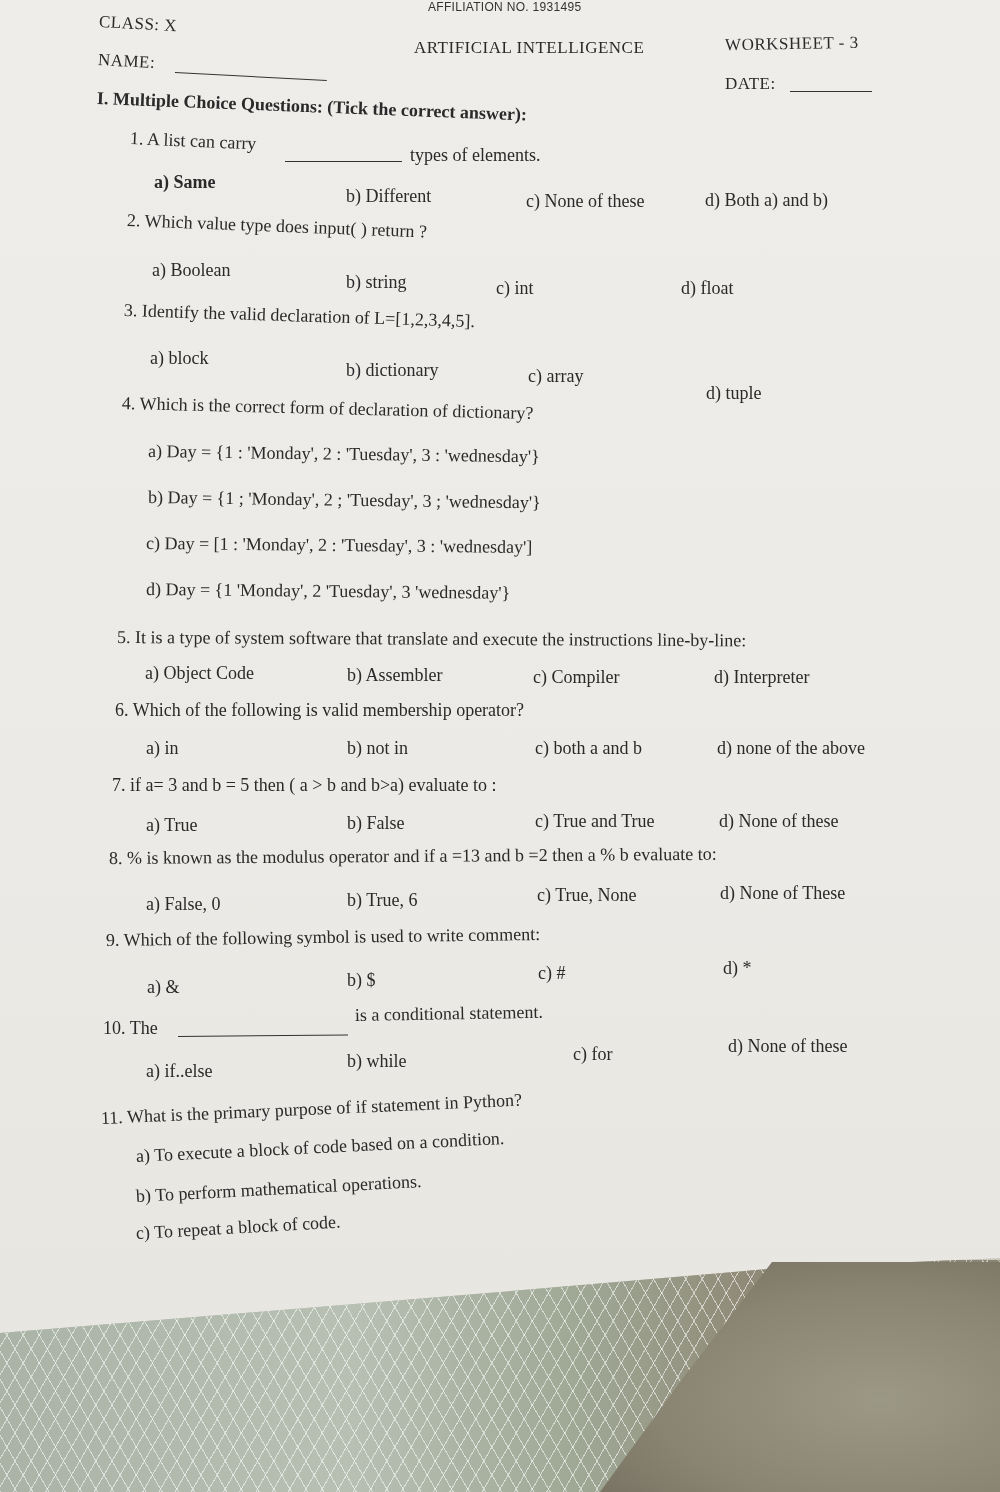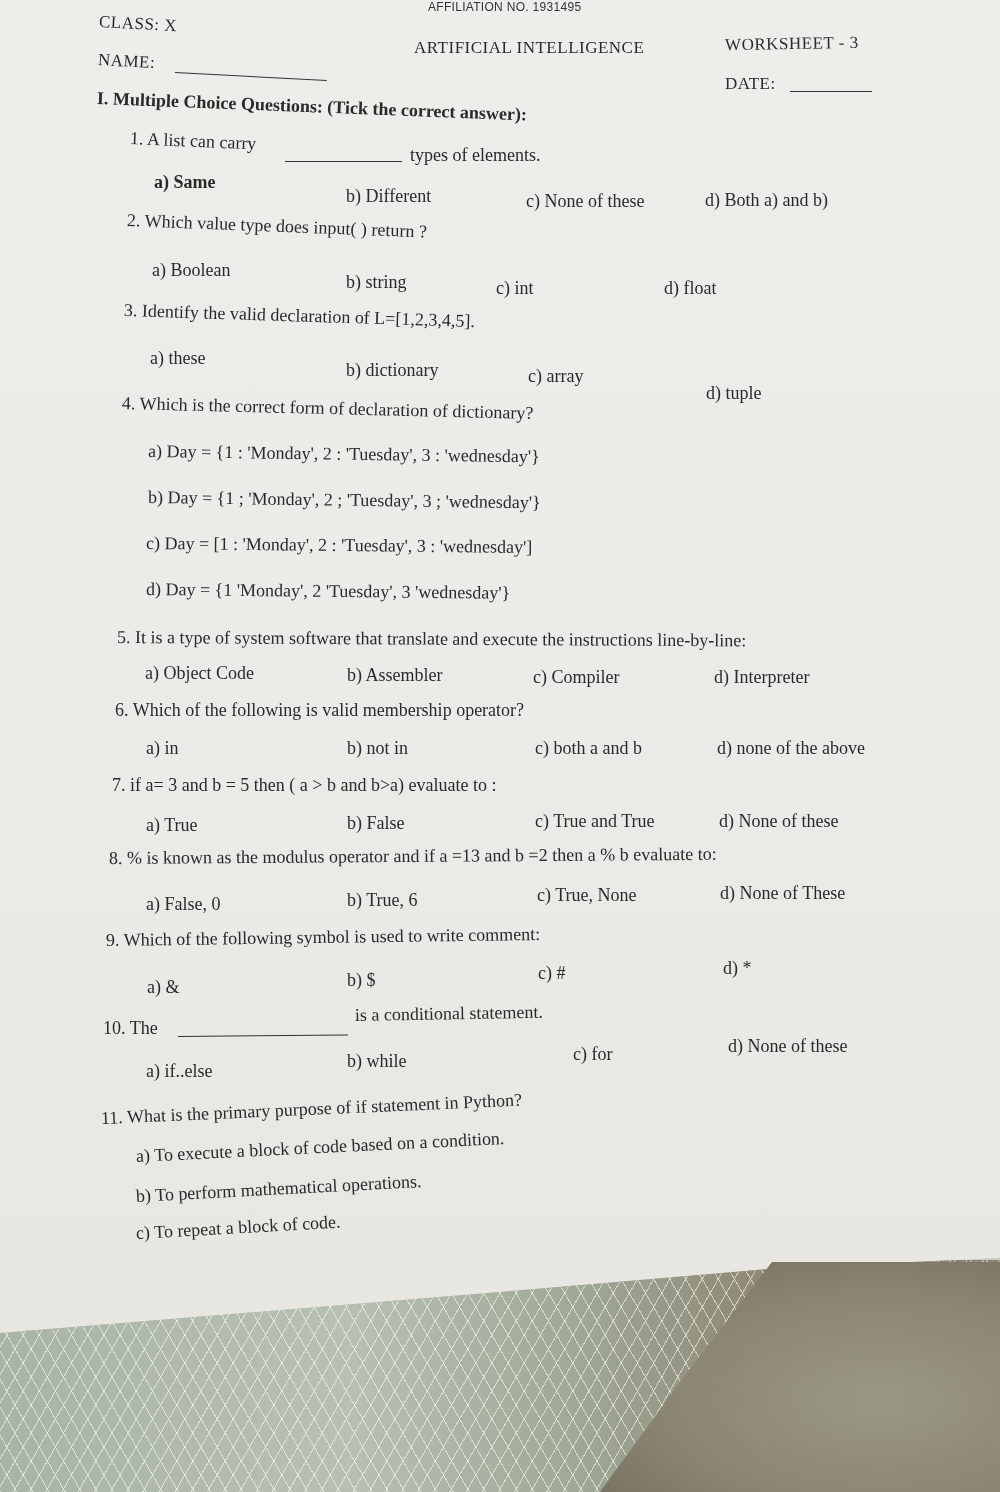--- a/index.html
+++ b/index.html
@@ -63,27 +63,27 @@
 <div class="abs opt" style="left:526px; top:191px;">c) None of these</div>
 <div class="abs opt" style="left:705px; top:190px;">d) Both a) and b)</div>
 
 <div class="abs q" style="left:127px; top:210px; transform:rotate(2.2deg); transform-origin:left;">
   <span>2.</span>
   <span>Which value type does input( ) return ?</span>
 </div>
 <div class="abs opt" style="left:152px; top:260px;">a) Boolean</div>
 <div class="abs opt" style="left:346px; top:272px;">b) string</div>
 <div class="abs opt" style="left:496px; top:278px;text-align:center;">c) int</div>
-<div class="abs opt" style="left:664px; top:278px;">d) float</div>
+<div class="abs opt" style="left:681px; top:278px;">d) float</div>
 
 <div class="abs q" style="left:124px; top:300px; transform:rotate(1.8deg); transform-origin:left;">
   <span>3.</span>
   <span>Identify the valid declaration of L=[1,2,3,4,5].</span>
 </div>
-<div class="abs opt" style="left:150px; top:348px;">a) these</div>
+<div class="abs opt" style="left:150px; top:348px;">a) block</div>
 <div class="abs opt" style="left:346px; top:360px;">b) dictionary</div>
 <div class="abs opt" style="left:528px; top:366px;">c) array</div>
 <div class="abs opt" style="left:706px; top:366px;margin-top:17px;">d) tuple</div>
 
 <div class="abs q" style="left:122px; top:393px; transform:rotate(1.4deg); transform-origin:left;">
   <span>4.</span>
   <span>Which is the correct form of declaration of dictionary?</span>
 </div>
 <div class="abs opt" style="left:148px; top:441px; transform:rotate(0.8deg); transform-origin:left;">a) Day = {1 : 'Monday', 2 : 'Tuesday', 3 : 'wednesday'}</div>
 <div class="abs opt" style="left:148px; top:487px; transform:rotate(0.8deg); transform-origin:left;">b) Day = {1 ; 'Monday', 2 ; 'Tuesday', 3 ; 'wednesday'}</div>

